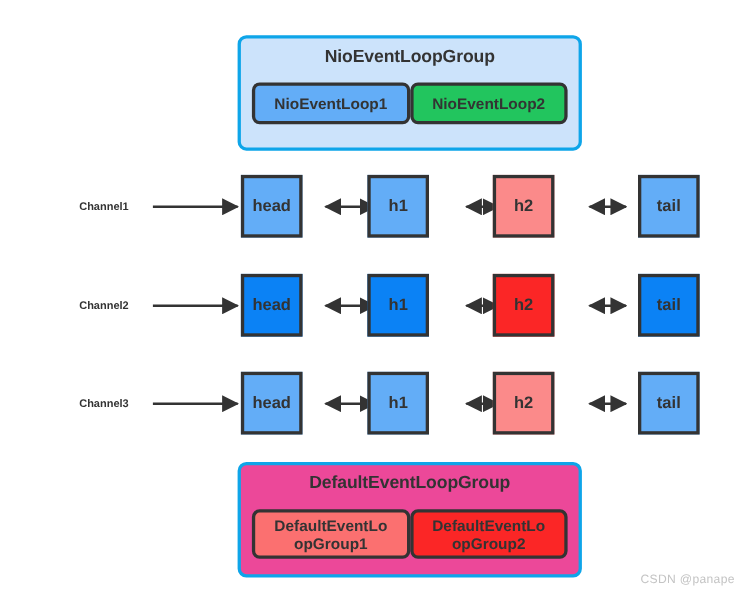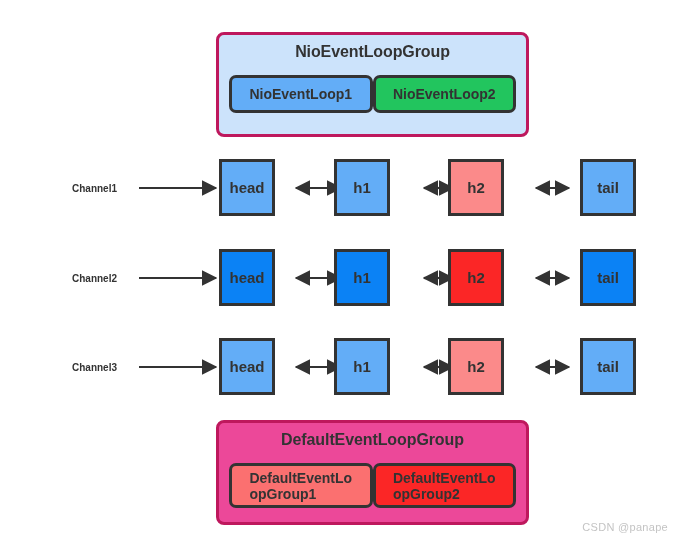--- a/index.html
+++ b/index.html
@@ -18,21 +18,21 @@
   .canvas {
     position: absolute;
     left: 0; top: 0;
     width: 679px;
     height: 542px;
   }
 
   
   .group-box {
     position: absolute;
-    border: 3px solid #be185d;
+    border: 3px solid #0ea5e9;
     border-radius: 8px;
     box-sizing: border-box;
   }
   .group-box.nio {
     left: 216px;
     top: 32px;
     width: 313px;
     height: 105px;
     background: #cce3fb;
   }
@@ -65,20 +65,21 @@
   }
   .pill {
     box-sizing: border-box;
     width: 159px;
     min-height: 38px;
     border: 3px solid #333333;
     border-radius: 7px;
     display: flex;
     align-items: center;
     justify-content: center;
+    text-align: center;
     font-size: 14px;
     font-weight: bold;
     line-height: 16px;
     color: #333333;
     padding: 3px 2px;
   }
   .pill.blue-light  { background: #63adf7; }
   .pill.blue-strong { background: #22c55e; }
   .pill.red-light   { background: #fb7070; }
   .pill.red-strong  { background: #fb2626; }

